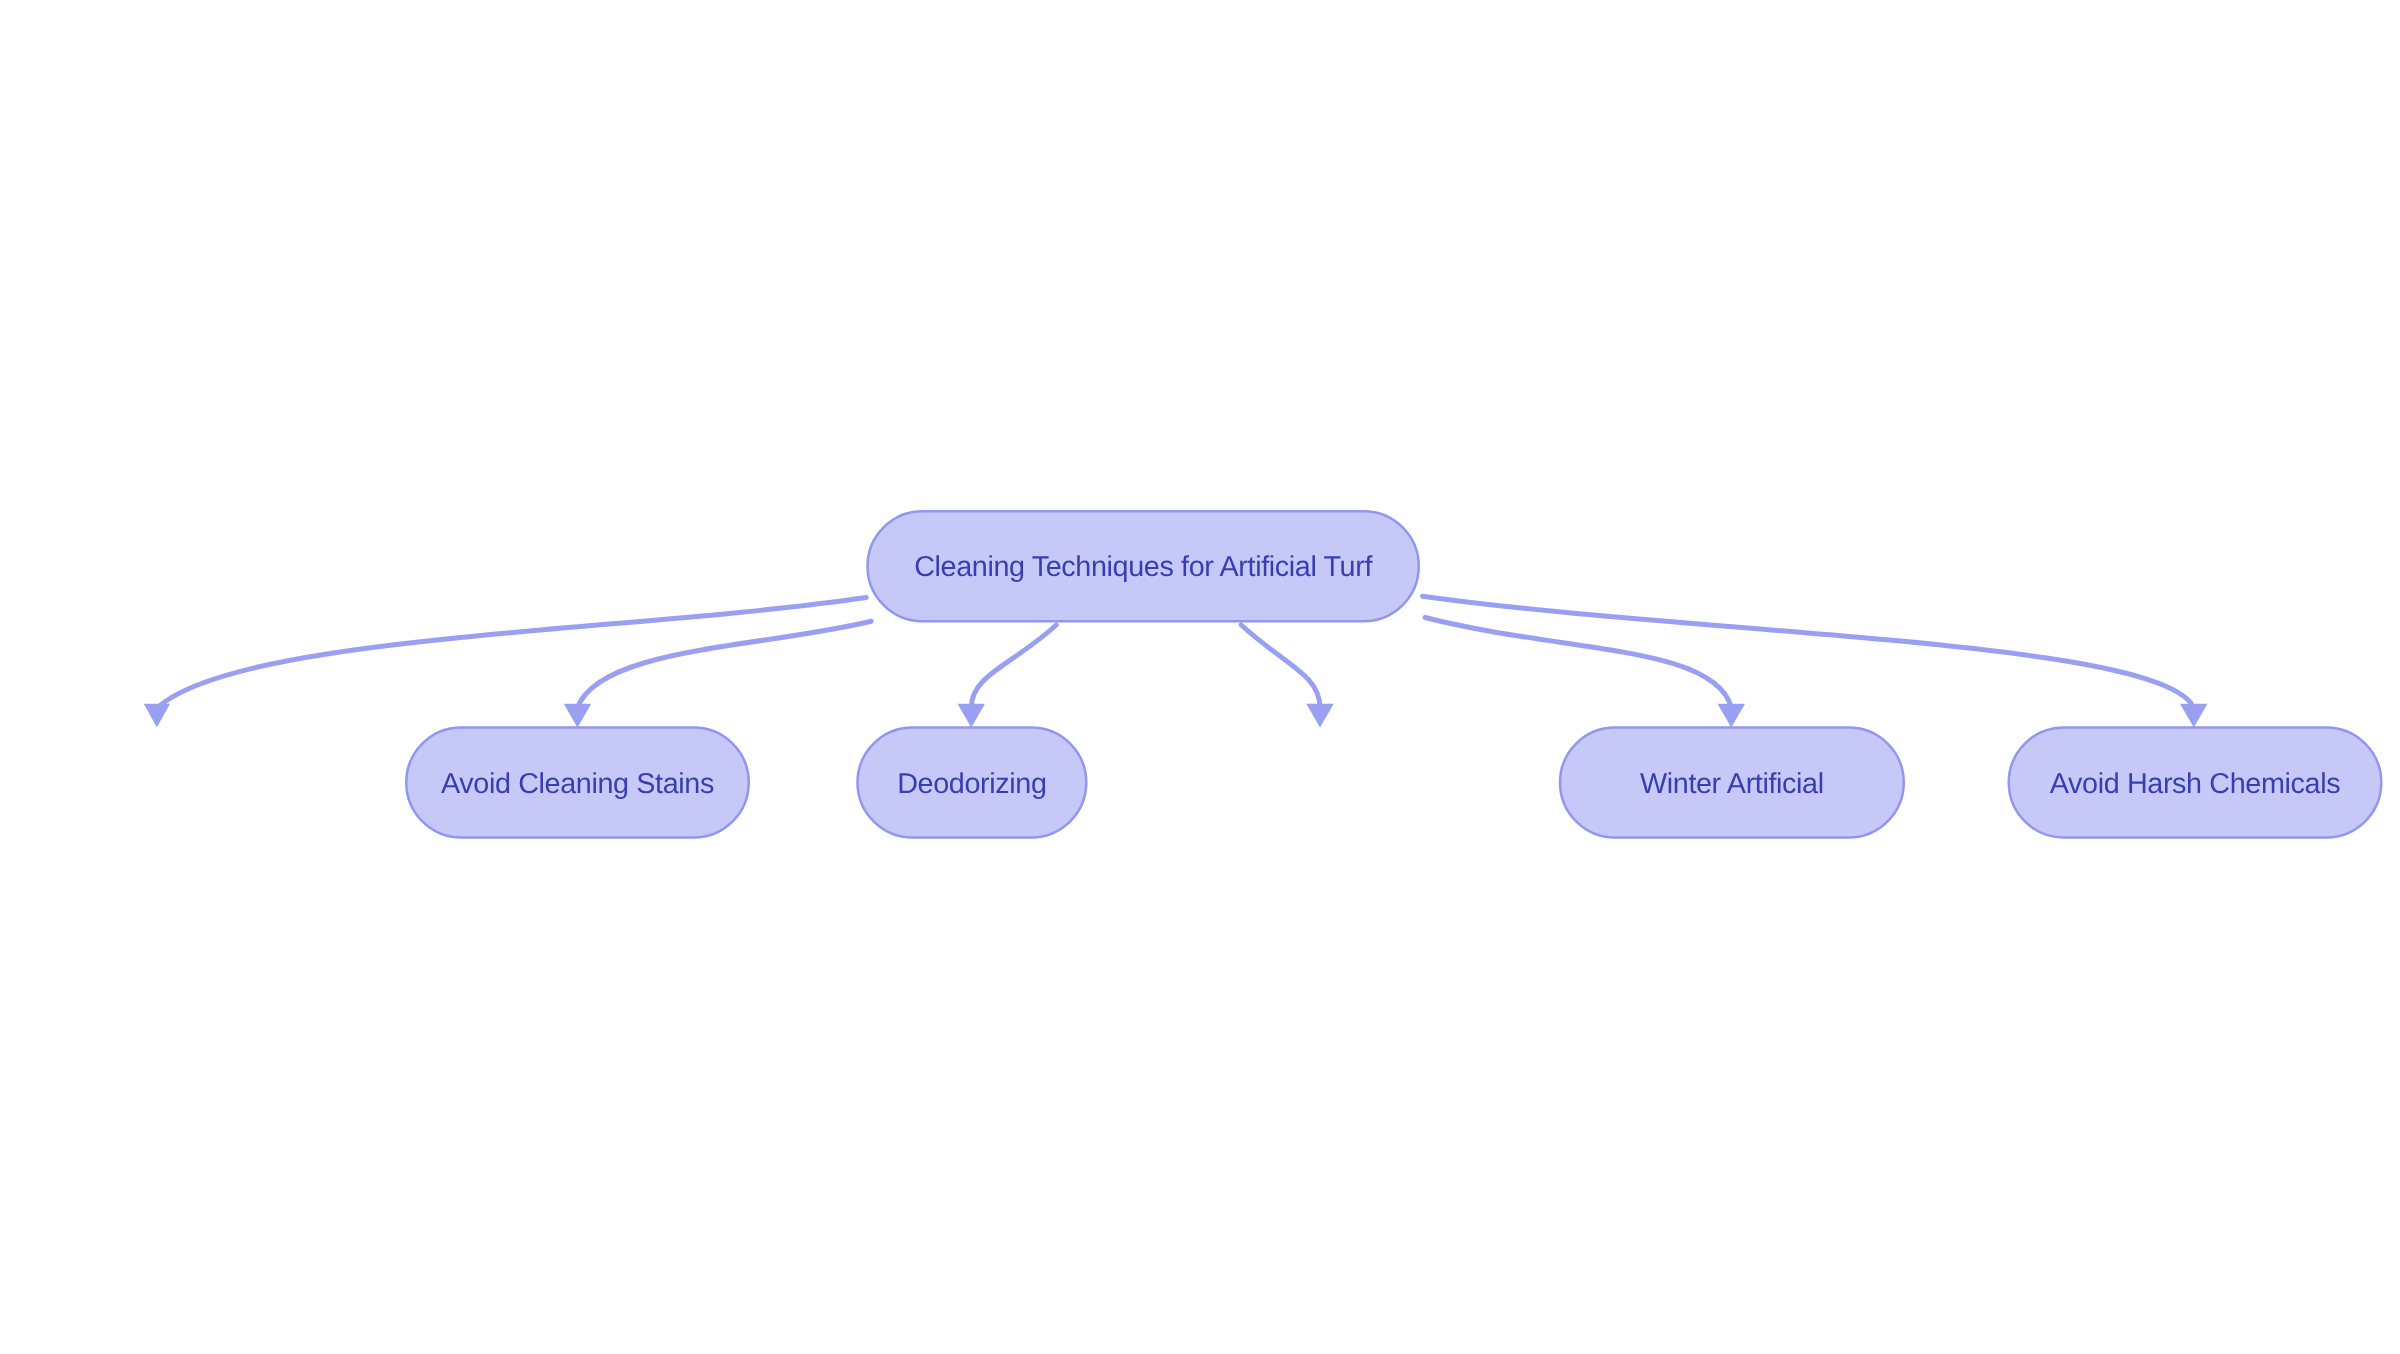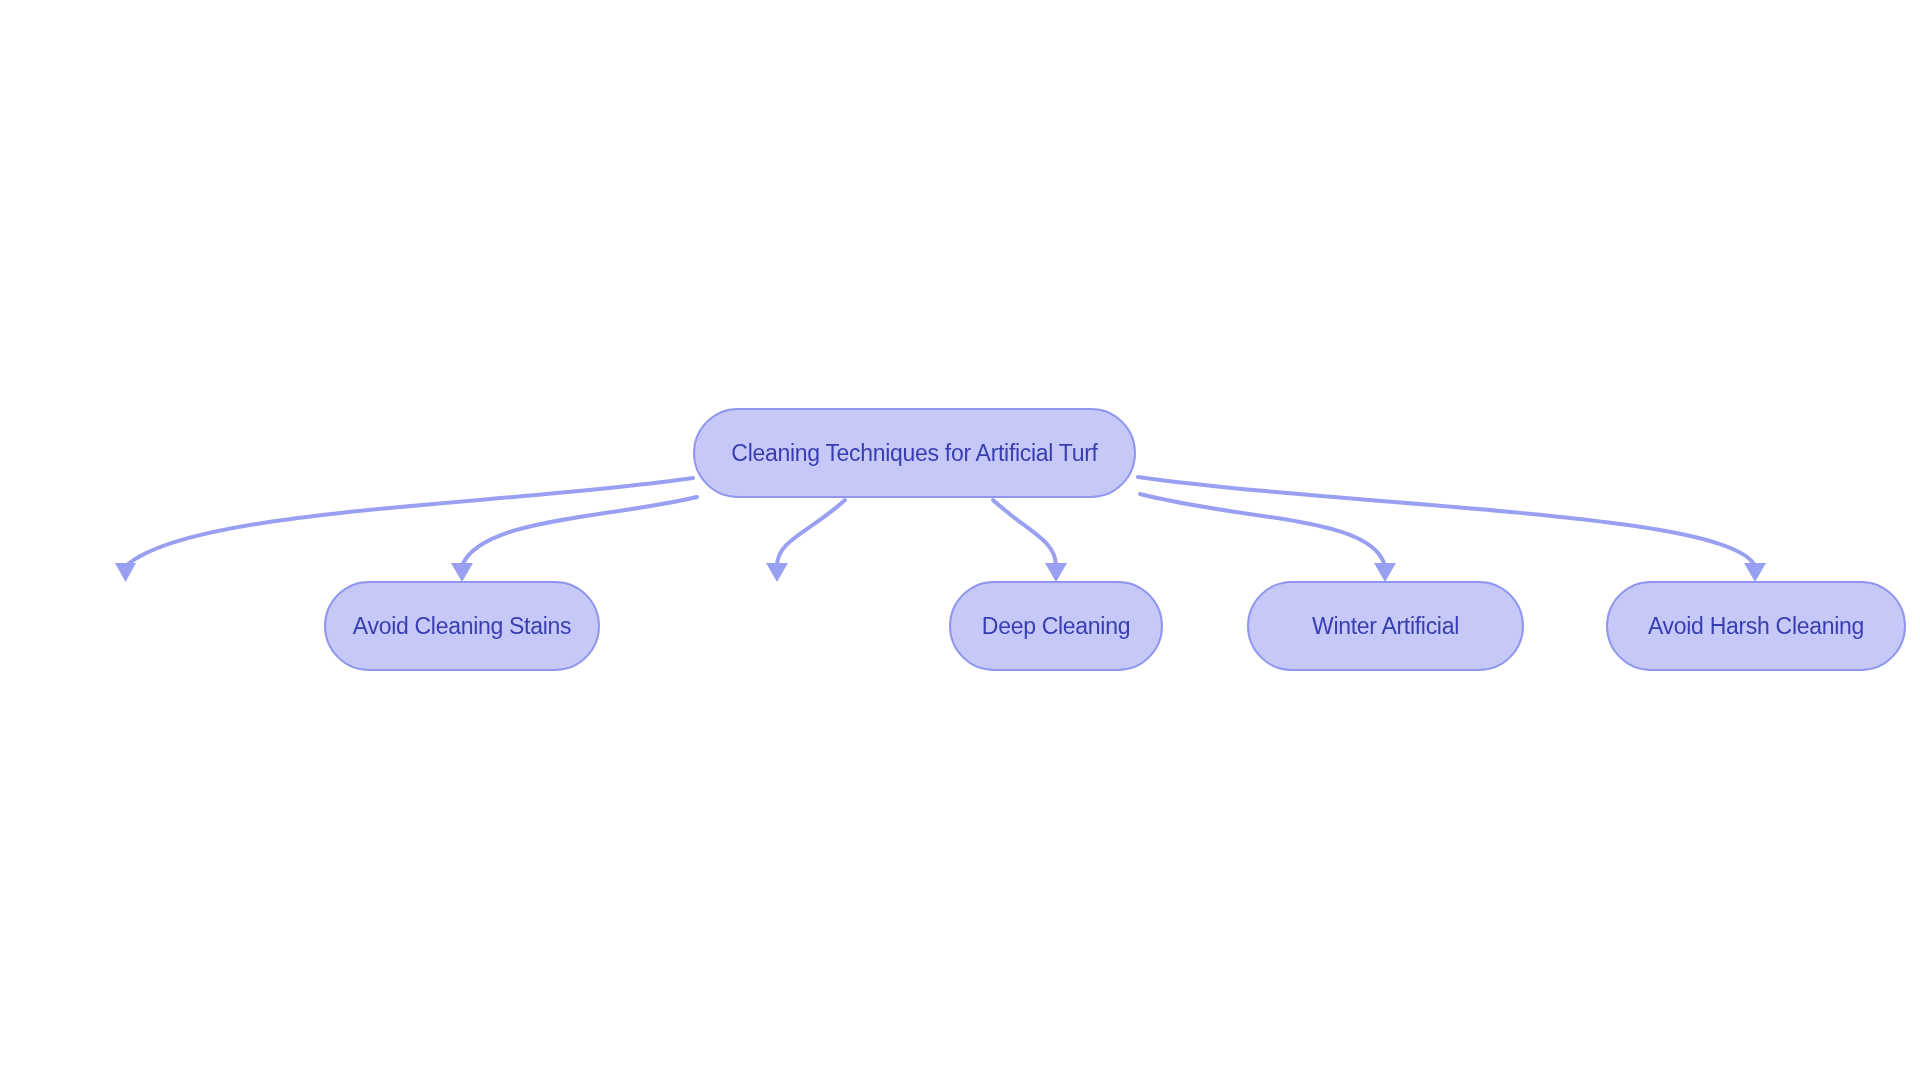--- a/index.html
+++ b/index.html
@@ -86,26 +86,26 @@
 
   <div class="node node-root">
     <span>Cleaning Techniques for Artificial Turf</span>
   </div>
 
 
   <div class="node node-c1">
     <span>Avoid Cleaning Stains</span>
   </div>
 
+  <div class="node node-c2">
+    <span>Deodorizing</span>
+  </div>
 
-  <div class="node node-c3">
-    <span>Deep Cleaning</span>
-  </div>
 
   <div class="node node-c4">
     <span>Winter Artificial</span>
   </div>
 
   <div class="node node-c5">
-    <span>Avoid Harsh Cleaning</span>
+    <span>Avoid Harsh Chemicals</span>
   </div>
 
 </div>
 
 </body></html>

